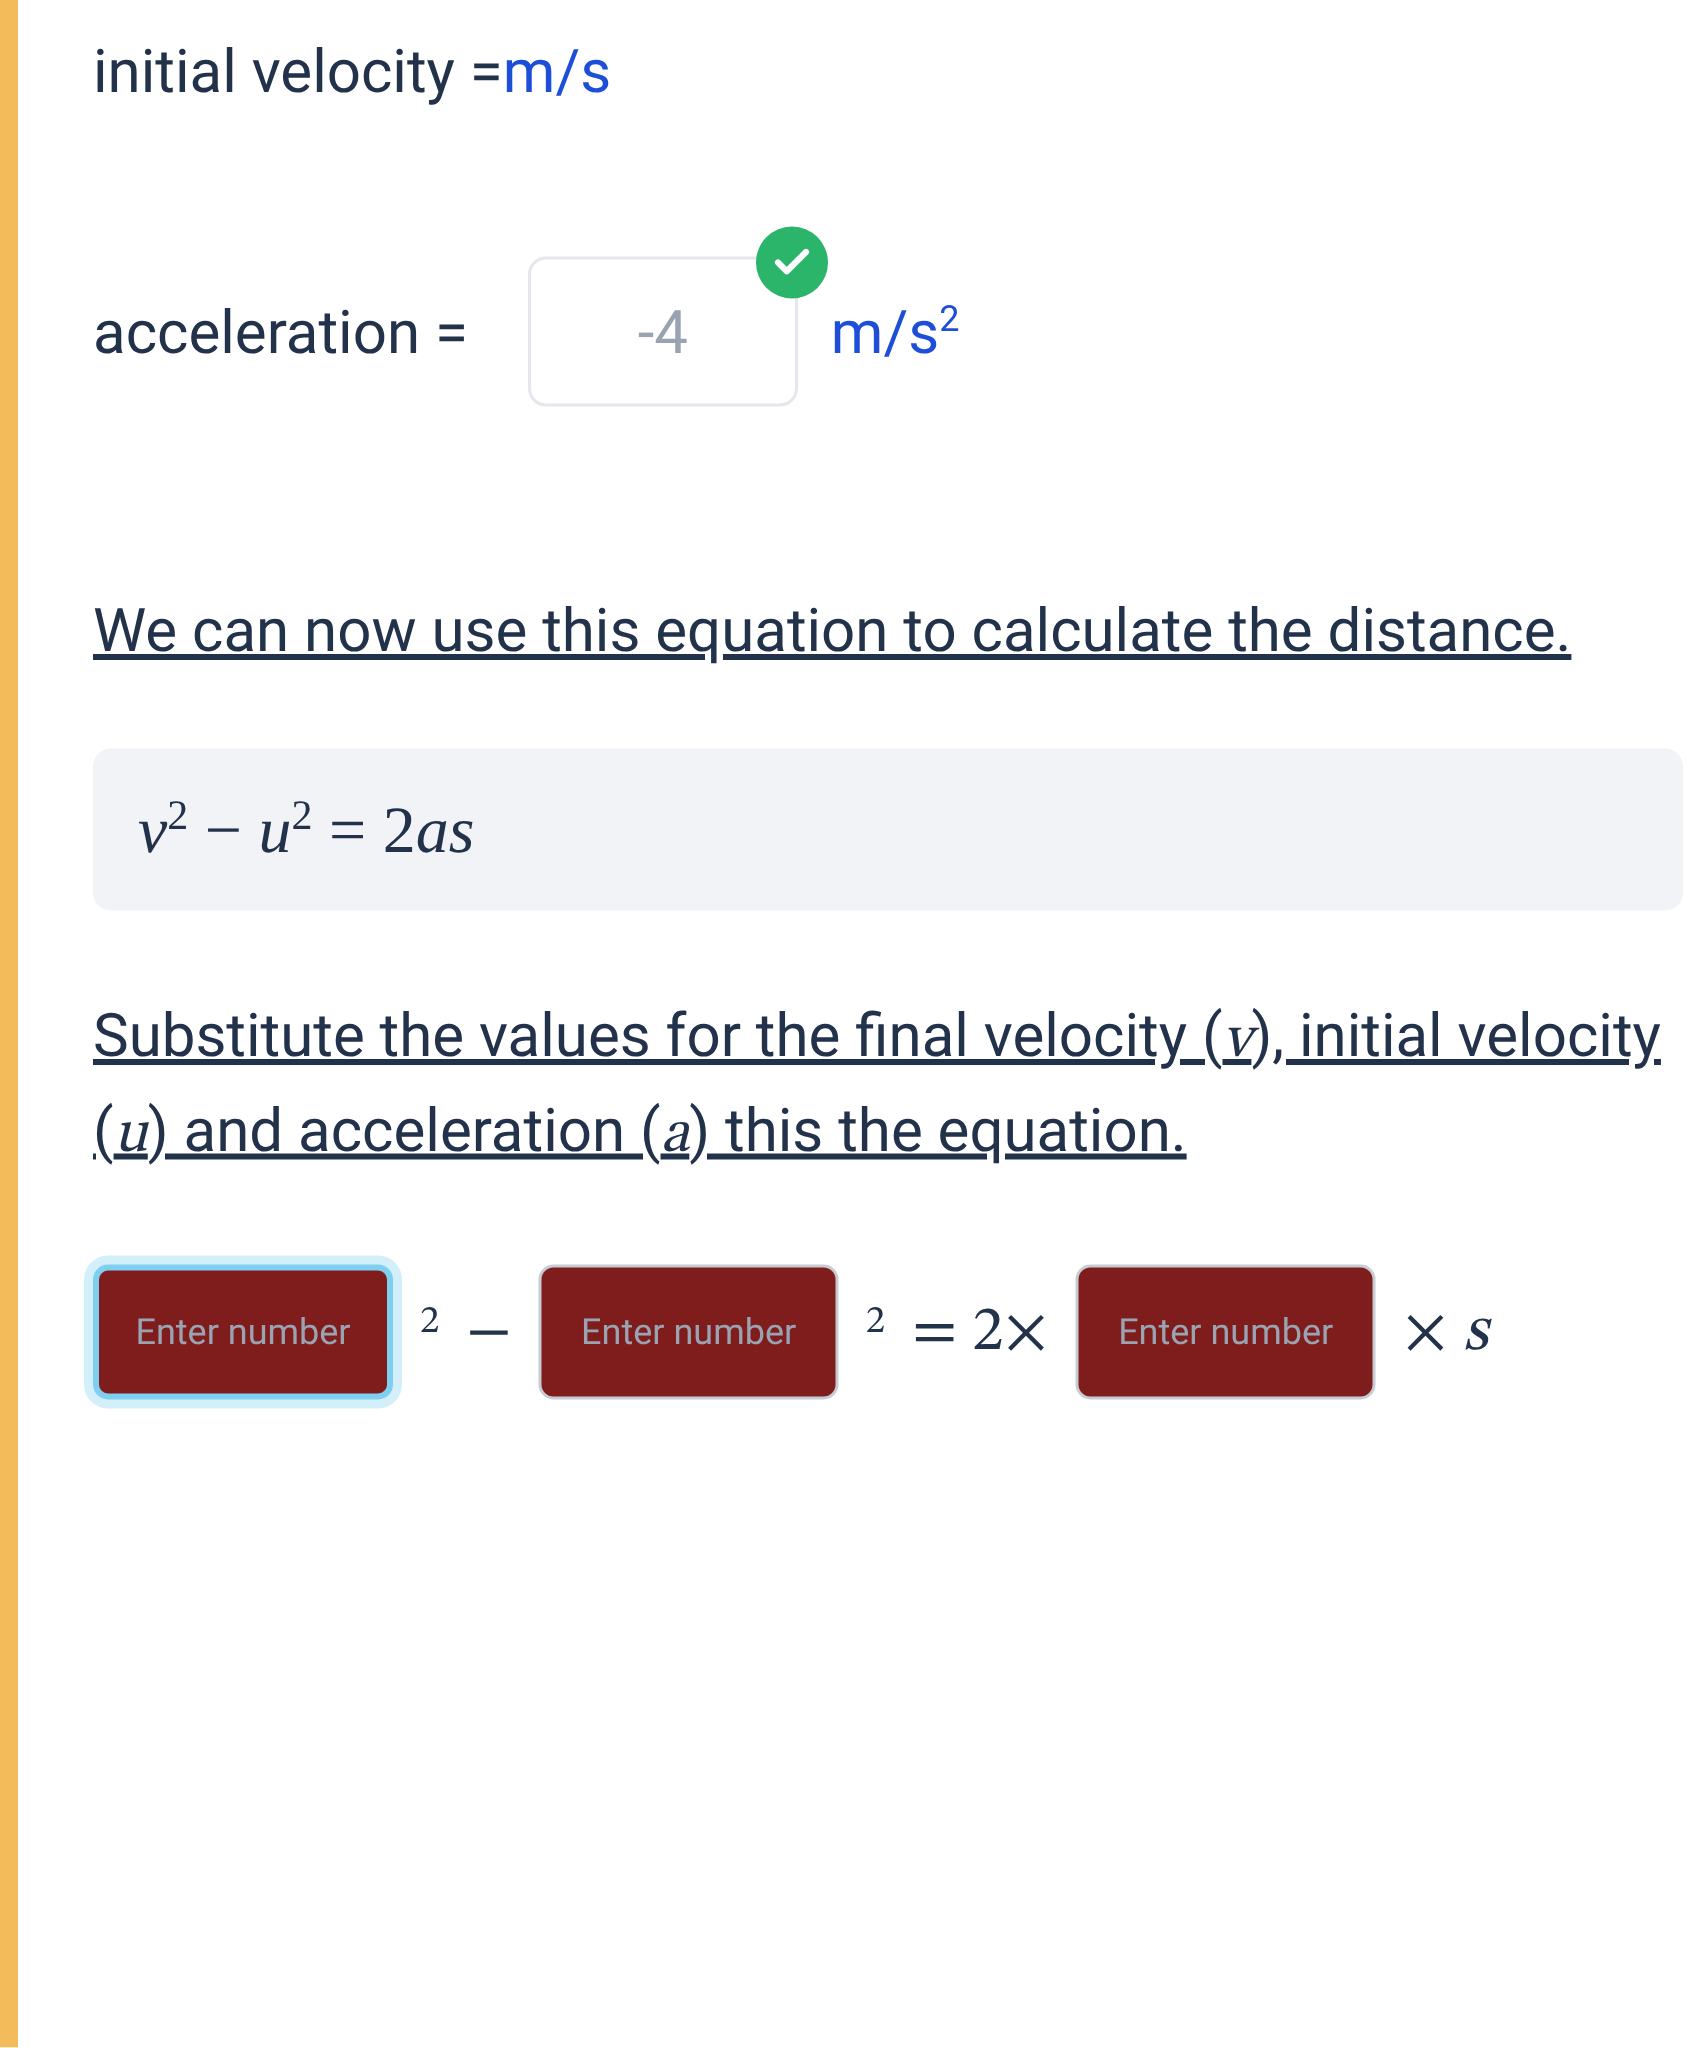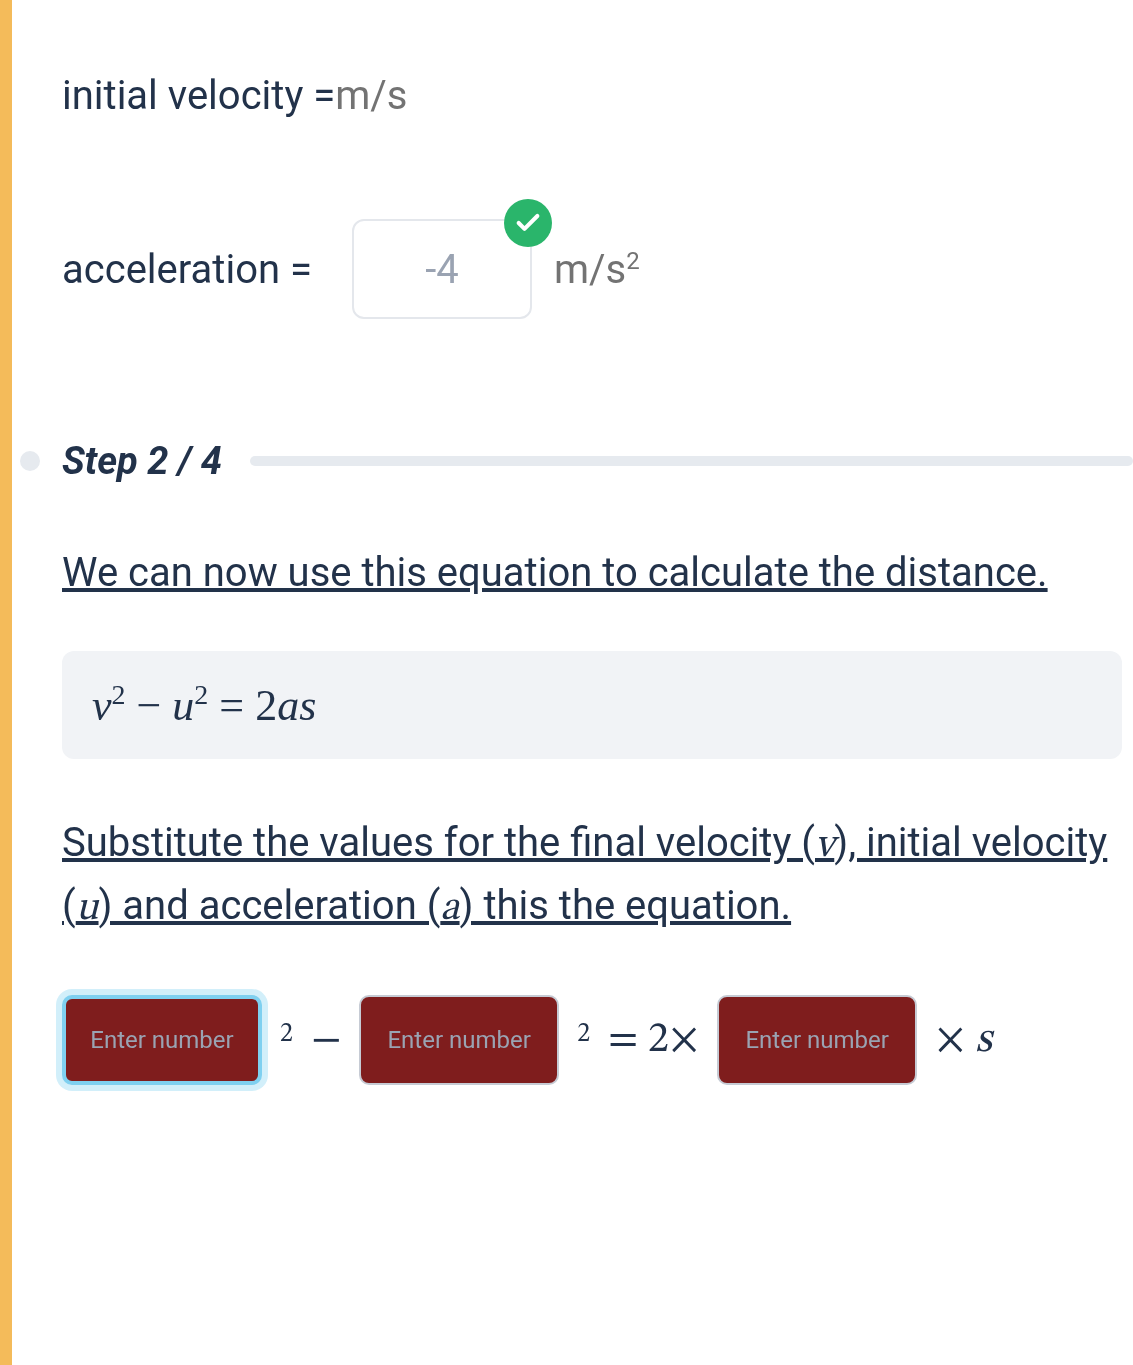--- a/index.html
+++ b/index.html
@@ -20,21 +20,20 @@
     left: 0;
     top: 0;
     width: 12px;
     height: 1365px;
     background: #f4bb5a;
   }
   .content {
     padding-left: 62px;
     padding-top: 24px;
     padding-right: 0;
-    margin-top: 48px;
   }
 
   
   .input-row {
     display: flex;
     align-items: center;
     margin-bottom: 100px;
     font-size: 40px;
   }
   .row-label {
@@ -68,21 +67,21 @@
     display: flex;
     align-items: center;
     justify-content: center;
   }
   .check-badge svg {
     width: 28px;
     height: 28px;
   }
   .unit {
     font-size: 40px;
-    color: #737373;
+    color: #1d4ed8;
   }
   .unit sup {
     font-size: 24px;
     vertical-align: super;
   }
 
   
   .step-header {
     display: flex;
     align-items: center;
@@ -209,25 +208,20 @@
       <span class="check-badge">
         <svg viewBox="0 0 24 24" fill="none" stroke="#ffffff" stroke-width="3.5" stroke-linecap="round" stroke-linejoin="round">
           <polyline points="4 12 9 17 20 6"></polyline>
         </svg>
       </span>
     </span>
     <span class="unit">m/s<sup>2</sup></span>
   </div>
 
   
-  <div class="step-header">
-    <span class="step-dot"></span>
-    <span class="step-label">Step 2 / 4</span>
-    <span class="step-divider"></span>
-  </div>
 
   <p class="body-text">We can now use this equation to calculate the distance.</p>
 
   <div class="equation-card">
     <span class="math">
       <span>v</span><sup>2</sup><span style="font-style:normal"> − </span><span>u</span><sup>2</sup><span style="font-style:normal"> = 2</span><span>a</span><span>s</span>
     </span>
   </div>
 
   <p class="body-text" style="margin-bottom:56px;">

